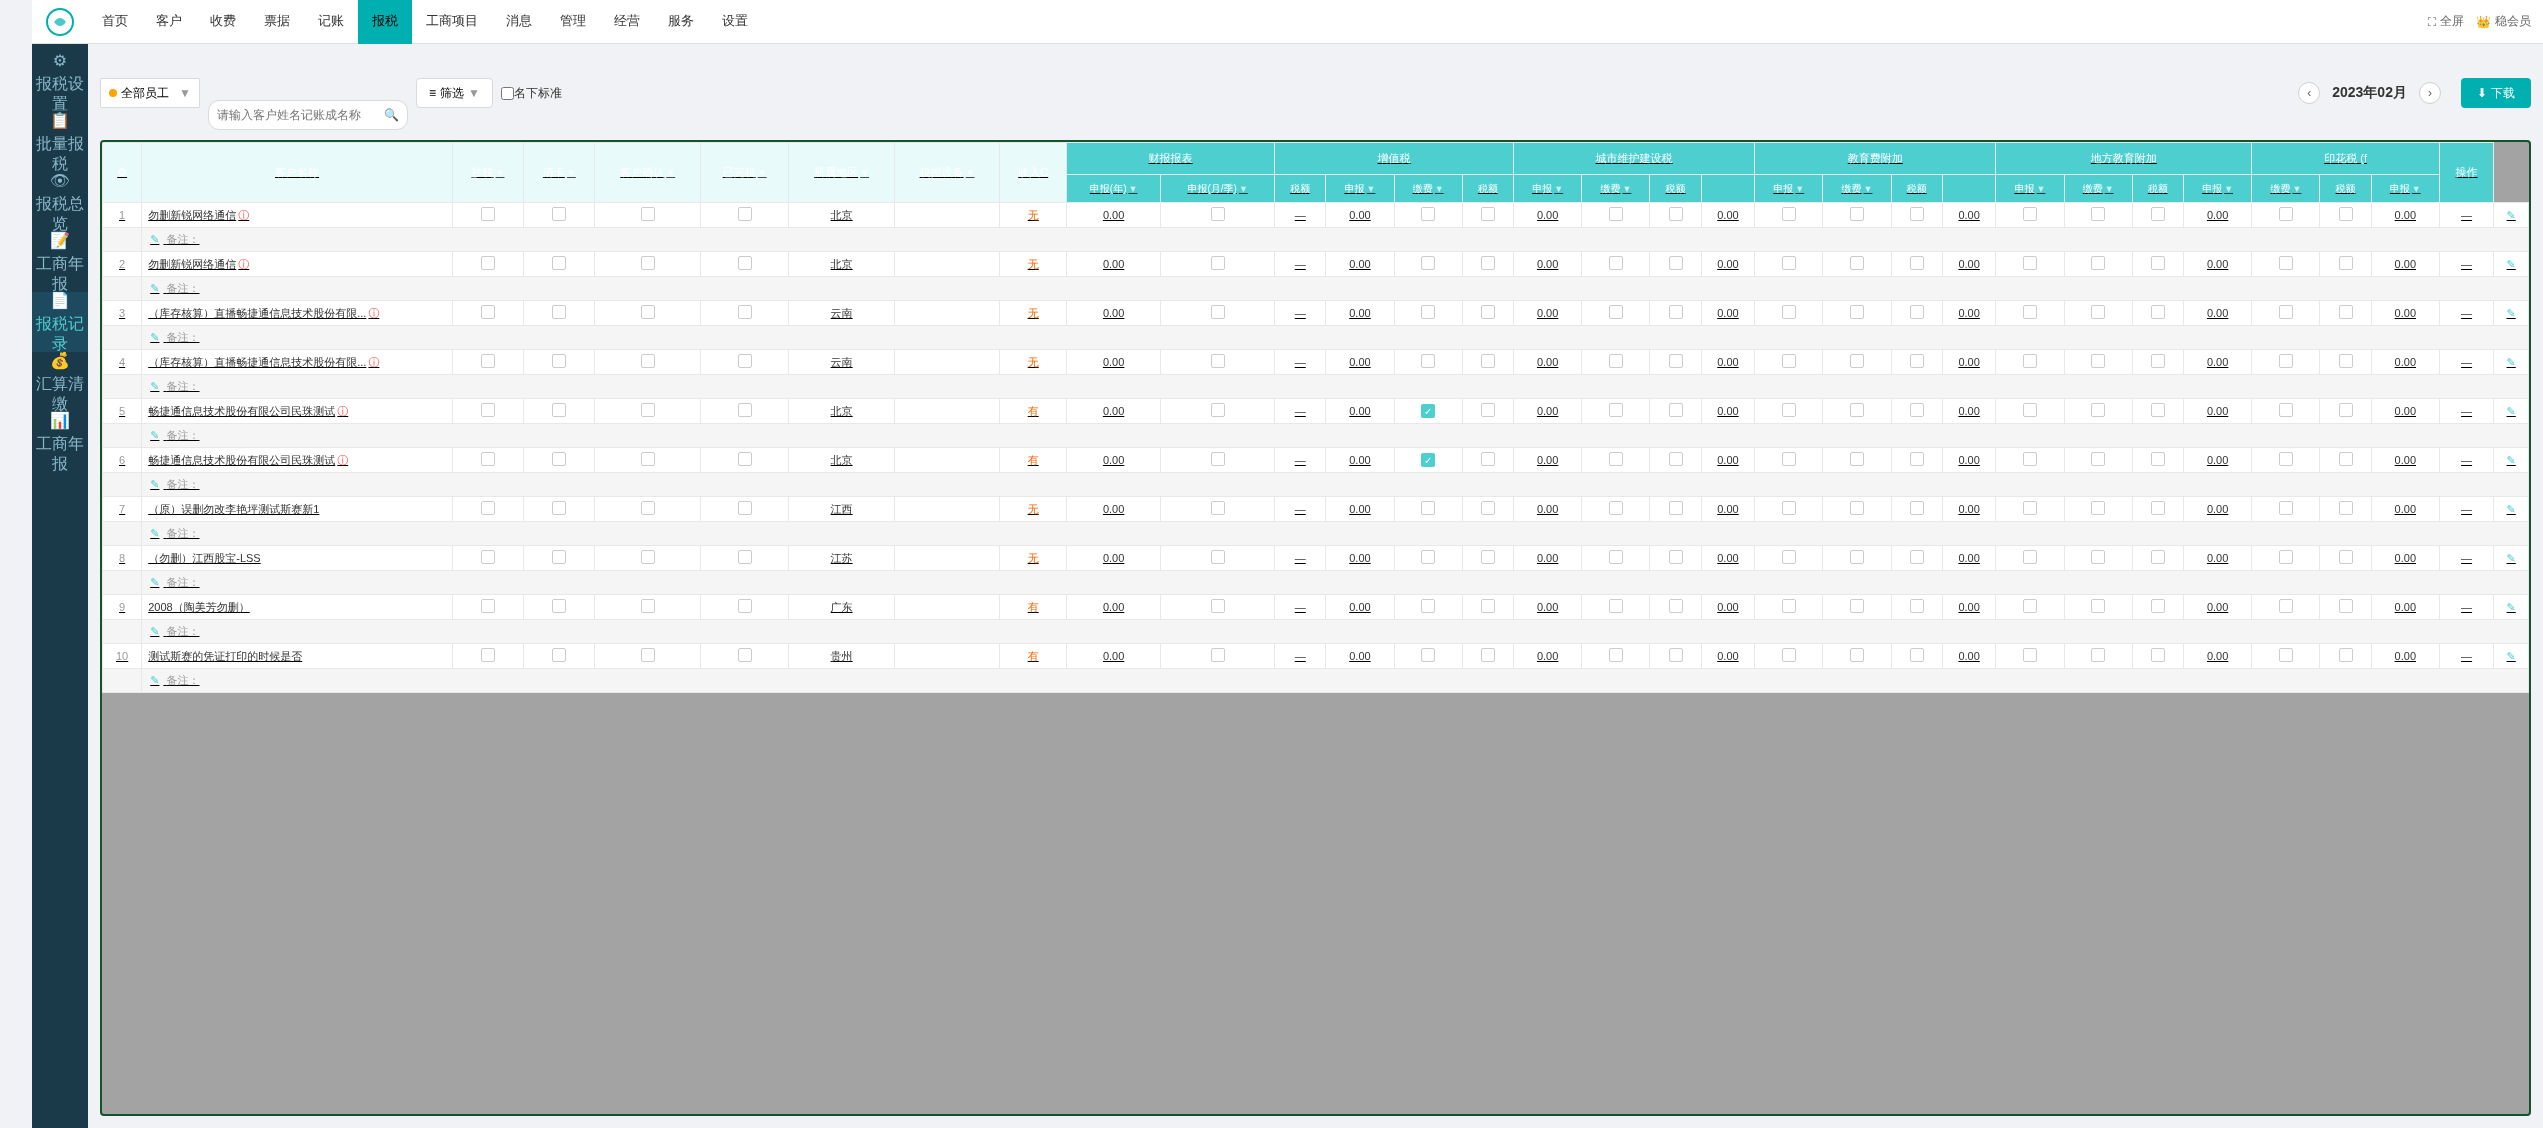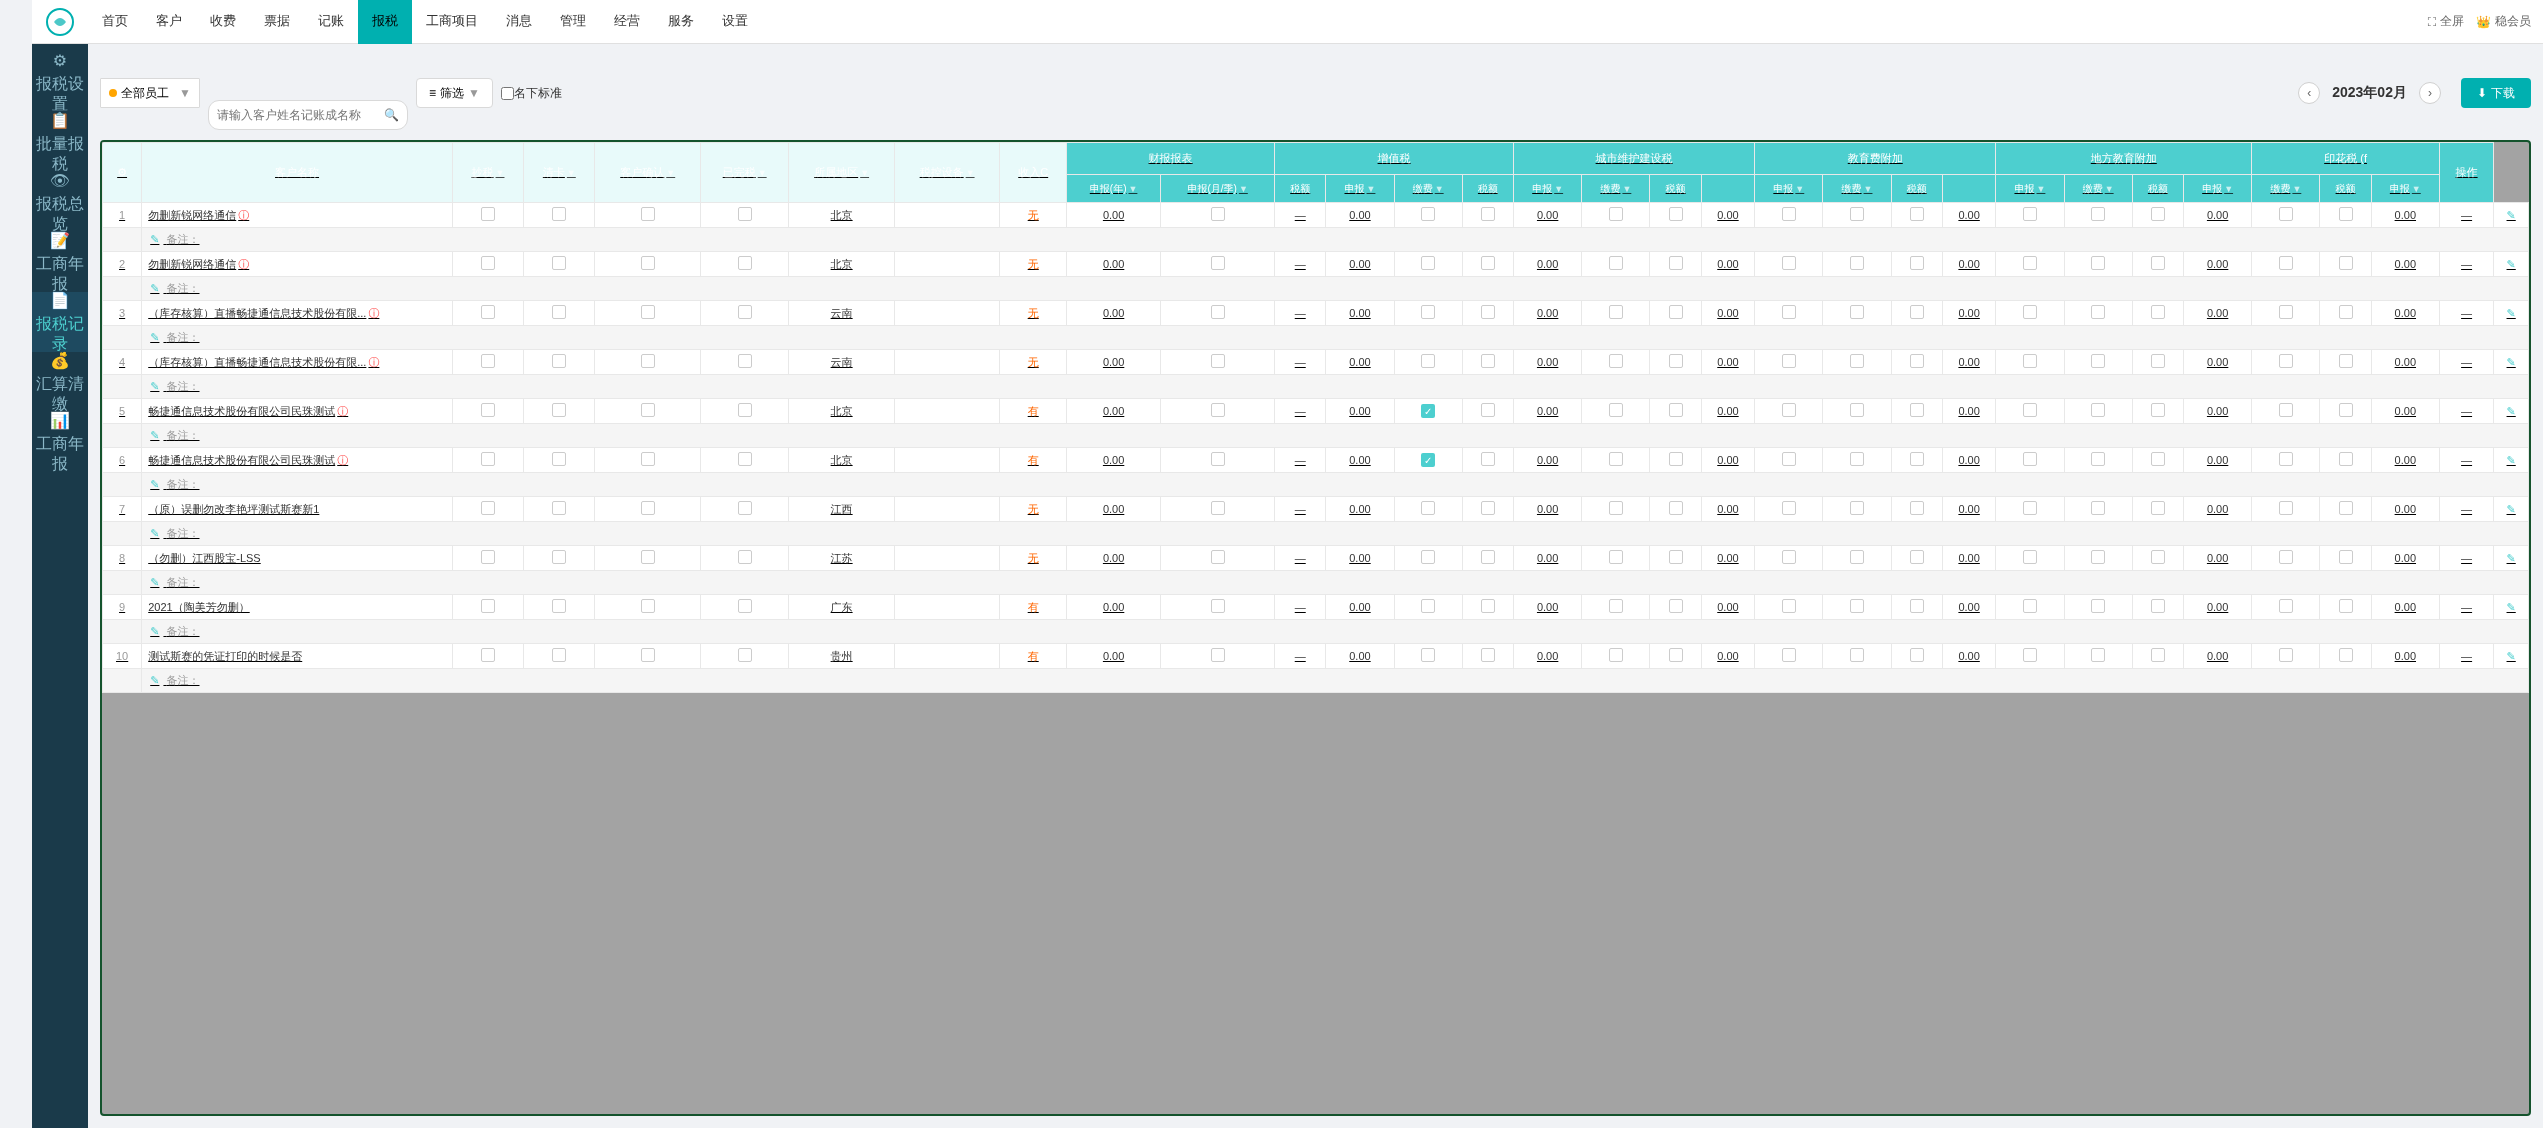--- a/index.html
+++ b/index.html
@@ -777,21 +777,21 @@
   </tr>
               <tr class="remark-row">
     <td></td>
     <td colspan="31" style="text-align:left;padding-left:8px;">
       <span style="color:#4dcfcf;margin-right:4px;">✎</span>
       <span>备注：</span>
     </td>
   </tr>
               <tr>
     <td class="row-num">9</td>
-    <td class="customer-name">2021（陶美芳勿删）</td>
+    <td class="customer-name">2008（陶美芳勿删）</td>
     <td class="checkbox-cell"><span class="empty-check"></span></td>
     <td class="checkbox-cell"><span class="empty-check"></span></td>
     <td class="checkbox-cell"><span class="empty-check"></span></td>
     <td class="checkbox-cell"><span class="empty-check"></span></td>
     <td class="region-col">广东</td>
     <td></td>
     <td class="income-col">有</td>
     <td style="color:#333;">0.00</td>
     <td><span class="empty-check"></span></td>
     <td>—</td>

